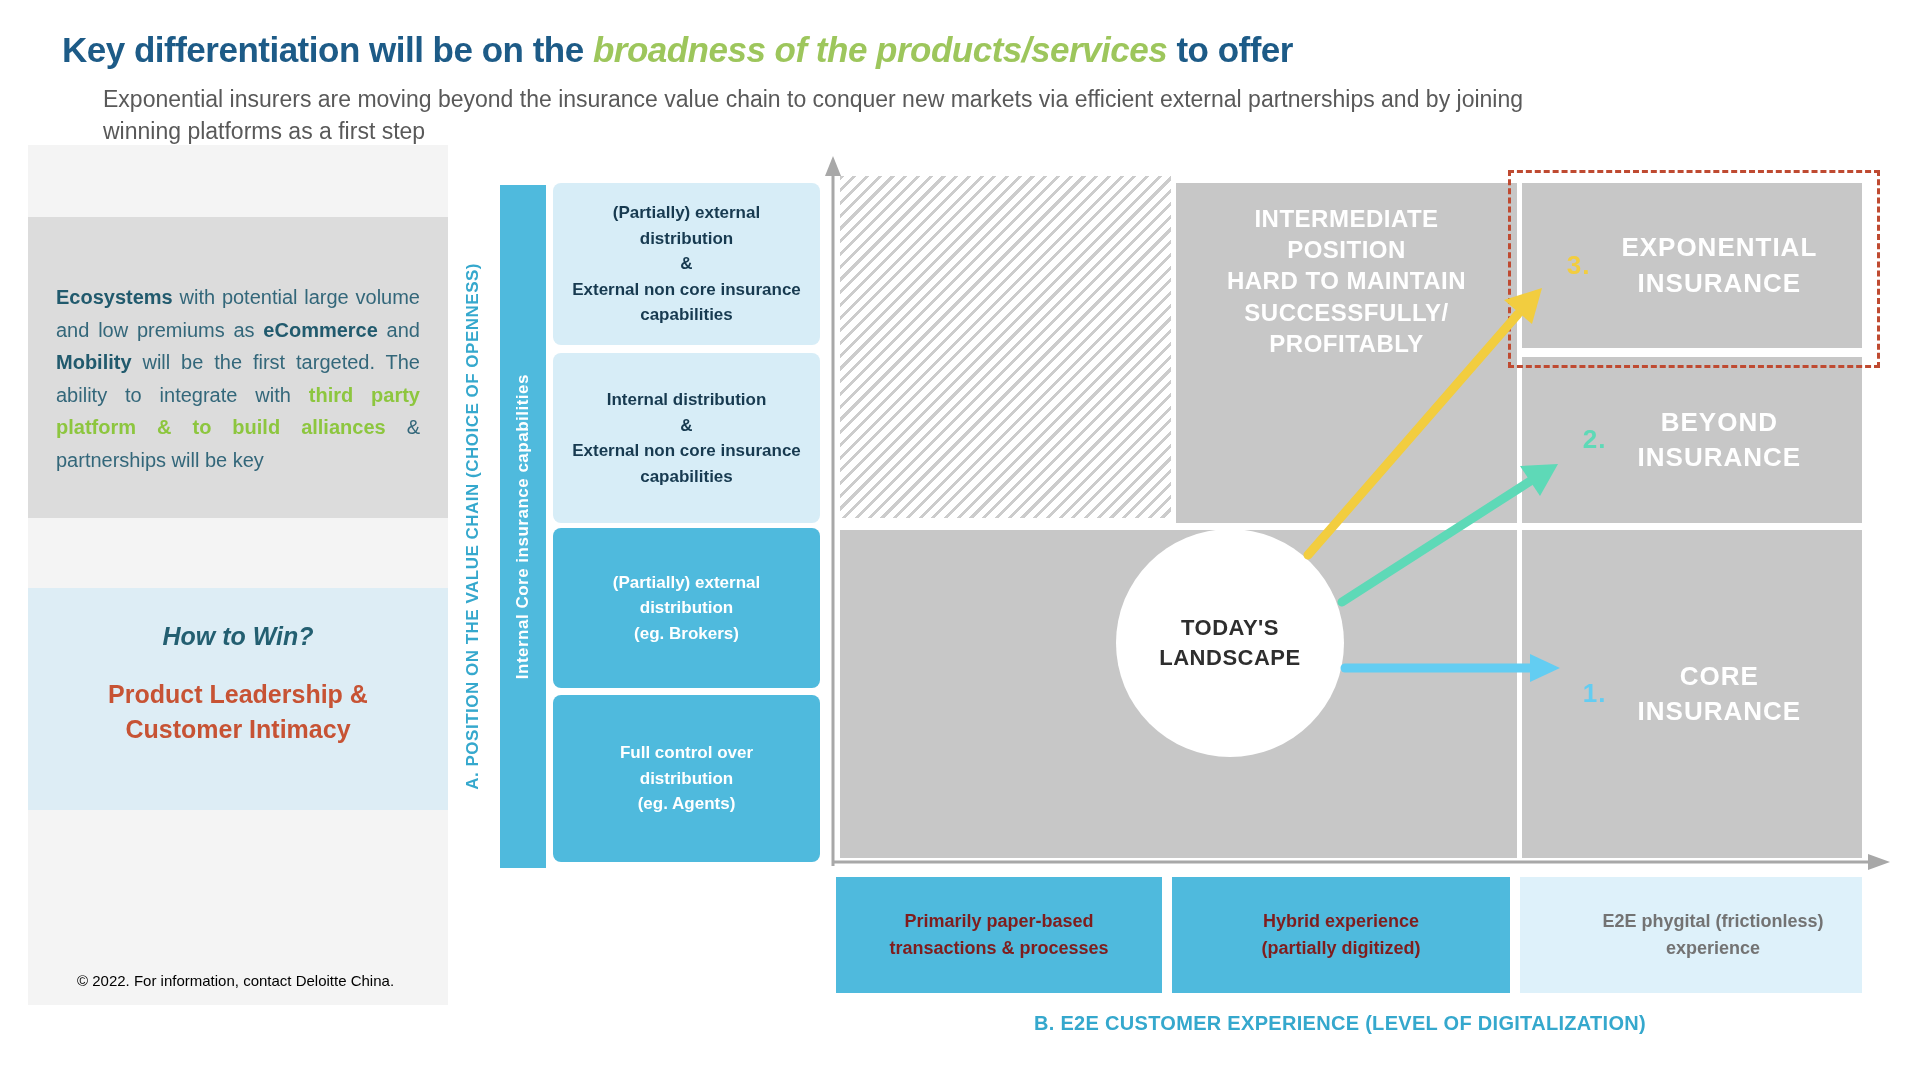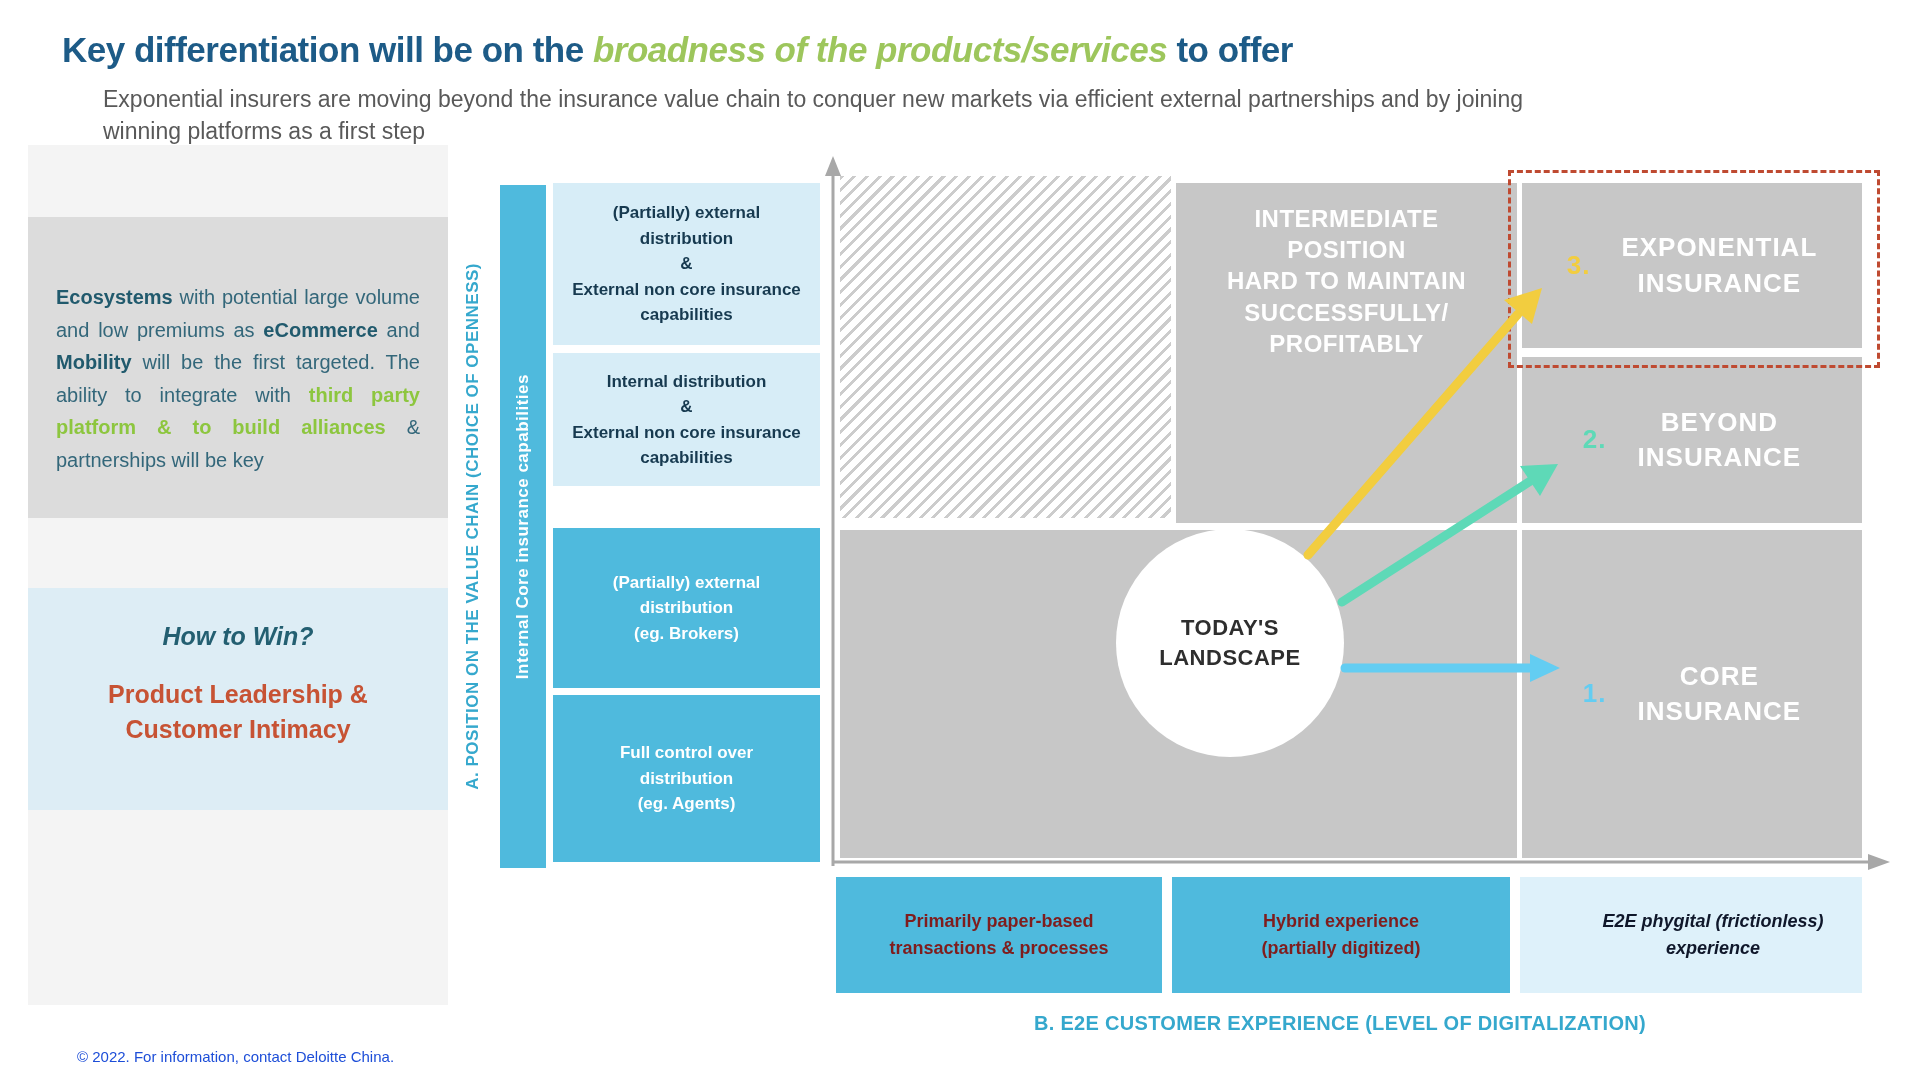--- a/index.html
+++ b/index.html
@@ -22,36 +22,36 @@
   .subtitle{position:absolute; left:62px; top:84px; width:1440px; font-size:23px; line-height:1.38; color:var(--body-gray,#595959);margin-left:41px;}
 
   
   .left-panel{position:absolute; left:28px; top:145px; width:420px; height:860px; background:var(--panel-bg,#f4f4f4);}
   .callout{position:absolute; left:0; top:72px; width:420px; height:301px; background:var(--callout-gray,#dcdcdc); padding:64px 28px; font-size:20px; line-height:1.63; color:var(--teal-text,#33677a); text-align:justify;}
   .callout b{color:#215a6d;}
   .callout .green{color:var(--green-accent,#8dc63f); font-weight:bold;}
   .howtowin{position:absolute; left:0; top:443px; width:420px; height:222px; background:var(--howtowin-bg,#ddedf5); text-align:center;}
   .howtowin .q{margin-top:34px; font-size:25px; font-weight:bold; font-style:italic; color:#235f71;}
   .howtowin .a{margin-top:26px; font-size:25px; font-weight:bold; color:var(--orange-accent,#c75334); line-height:1.4; white-space:pre-line;}
-  .footnote{position:absolute; left:77px; top:1048px; font-size:15px; color:#1d4ed8;}
+  .footnote{position:absolute; left:77px; top:972px; font-size:15px; color:#000000;}
 
   
   .axis-a{position:absolute; left:452px; top:185px; width:42px; height:683px; display:flex; align-items:center; justify-content:center;}
   .axis-a span{writing-mode:vertical-rl; transform:rotate(180deg); font-size:17px; font-weight:bold; color:var(--axis-blue,#35a8cd); letter-spacing:0.5px; white-space:nowrap;}
 
   
   .value-bar{position:absolute; left:500px; top:185px; width:46px; height:683px; background:var(--medium-blue,#4fbadd); display:flex; align-items:center; justify-content:center;}
   .value-bar span{writing-mode:vertical-rl; transform:rotate(180deg); font-size:17px; font-weight:bold; color:#ffffff; letter-spacing:0.5px; white-space:nowrap;}
 
   
-  .lv{position:absolute; left:553px; width:267px; display:flex; align-items:center; justify-content:center; text-align:center; font-weight:bold; font-size:17px; line-height:1.5; white-space:pre-line; padding:4px;}
+  .lv{position:absolute; left:553px; width:267px; display:flex; align-items:center; justify-content:center; text-align:center; font-weight:bold; font-size:17px; line-height:1.5; white-space:pre-line; padding:4px;border-radius:8px;}
   .lv.light{background:var(--light-blue,#d7edf7); color:var(--dark-label,#173a50);}
   .lv.blue{background:var(--medium-blue,#4fbadd); color:#ffffff;}
   .lv1{top:183px; height:162px;}
-  .lv2{top:353px; height:133px;}
+  .lv2{top:353px; height:170px;}
   .lv3{top:528px; height:160px;}
   .lv4{top:695px; height:167px;}
 
   
   .cell{position:absolute; background:var(--matrix-gray,#c7c7c7);}
   .hatched{position:absolute; left:840px; top:176px; width:331px; height:342px;
     background:repeating-linear-gradient(135deg,#cccccc 0px,#cccccc 3px,#ffffff 3px,#ffffff 9px);}
   .intermediate{left:1176px; top:183px; width:341px; height:340px; color:#fff; font-weight:bold; font-size:24px; line-height:1.3; text-align:center; white-space:pre-line; padding-top:20px; letter-spacing:0.5px;}
   .cell-exp{left:1522px; top:183px; width:340px; height:165px;}
   .cell-beyond{left:1522px; top:357px; width:340px; height:166px;}
@@ -76,21 +76,21 @@
   .arr-teal{stroke:var(--teal-arrow,#5ed9b7);}
   .arr-cyan{stroke:var(--cyan-arrow,#63cdf2);}
   .arr{stroke-width:9; fill:none; stroke-linecap:round;}
   .head-yellow{fill:var(--yellow-arrow,#f2cd3f);}
   .head-teal{fill:var(--teal-arrow,#5ed9b7);}
   .head-cyan{fill:var(--cyan-arrow,#63cdf2);}
 
   
   .dig{position:absolute; top:877px; height:116px; display:flex; align-items:center; justify-content:center; text-align:center; font-weight:bold; font-size:18px; line-height:1.5; white-space:pre-line;}
   .dig.blue{background:var(--medium-blue,#4fbadd); color:#7f1d1d;}
-  .dig.pale{background:var(--pale-blue,#def1fa); color:#0f172a; font-style:italic;padding-left:44px;}
+  .dig.pale{background:var(--pale-blue,#def1fa); color:#737373; padding-left:44px;}
   .dig1{left:836px; width:326px;}
   .dig2{left:1172px; width:338px;}
   .dig3{left:1520px; width:342px;}
   .axis-b{position:absolute; left:840px; top:1012px; width:1000px; text-align:center; font-size:20px; font-weight:bold; color:var(--axis-blue,#35a8cd); letter-spacing:0.3px;}
 </style>
 </head>
 <body>
 
 <div id="slide">
 

